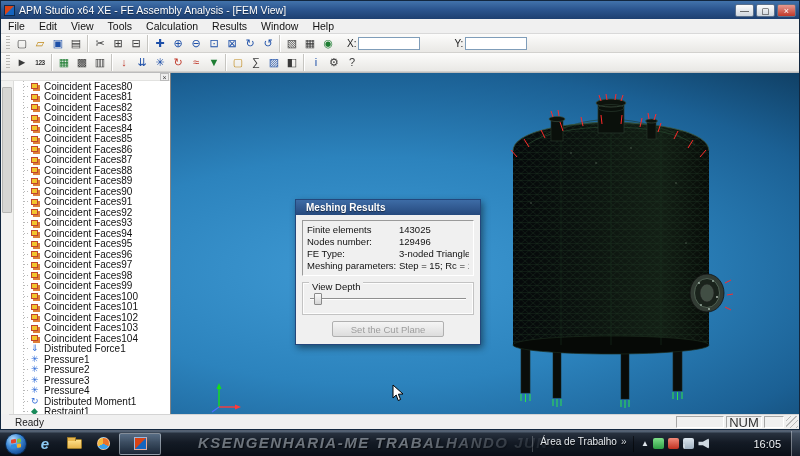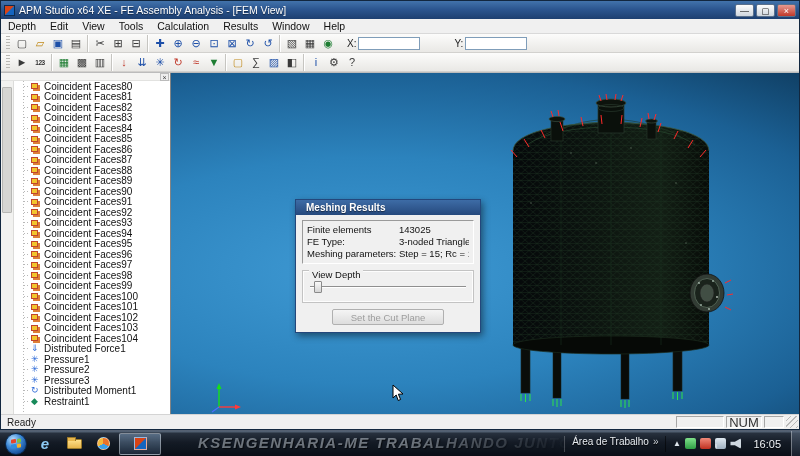--- a/index.html
+++ b/index.html
@@ -98,21 +98,21 @@
   .groove { position:absolute; left:2px; right:2px; top:6px; height:2px;
     background:#8f8f8f; border-bottom:1px solid #fff; }
   .thumb { position:absolute; left:6px; top:1px; width:8px; height:12px;
     background:linear-gradient(180deg,#fafafa,#d5d5d5); border:1px solid #8a8a8a; border-radius:1px; }
   .cutplane-btn { display:block; margin:6px auto 3px; width:112px; height:16px; font-size:9.5px;
     color:#9d9d9d; background:linear-gradient(180deg,#f5f5f5,#dddddd);
     border:1px solid #b0b0b0; border-radius:2px; font-family:"Liberation Sans",sans-serif; }
 
   
   .statusbar { height:15px; background:#f0f0f0; border-top:1px solid #d4d4d4;
-    display:flex; align-items:center; font-size:10px; color:#222; }
+    display:flex; align-items:center; font-size:10px; color:#222;margin-left:8px; }
   .sb-msg { flex:1; padding-left:6px; }
   .sb-cell { height:12px; margin-right:2px; border:1px solid; border-color:#a6a6a6 #fff #fff #a6a6a6;
     font-size:13px; line-height:11px; text-align:center; color:#333; }
   .sb-cell.c1 { width:48px; } .sb-cell.c2 { width:36px; } .sb-cell.c3 { width:20px; }
   .sb-grip { width:12px; height:12px; margin-right:1px;
     background:repeating-linear-gradient(135deg,transparent 0 3px,#b9b9b9 3px 4px); }
 
   
   .taskbar { position:absolute; left:0; top:430px; width:800px; height:26px;
     background:linear-gradient(180deg, rgba(96,112,132,.95) 0%, rgba(40,50,64,.94) 10%,
@@ -152,21 +152,21 @@
   .tray-toolbar .chev { font-size:10px; color:#cfd6dd; }
   .tray-icos { display:flex; align-items:center; gap:4px; padding:0 6px; }
   .tico { width:11px; height:11px; border-radius:2px; }
   .tico.chevup { width:9px; height:9px; background:none; color:#dfe6ec; font-size:8px; line-height:9px;
     text-align:center; }
   .tico.green { background:linear-gradient(180deg,#7fe08a,#2e9e44); }
   .tico.red { background:linear-gradient(180deg,#f08a7a,#c03020); }
   .tico.net { background:linear-gradient(90deg,#cfd8e0 0 2px,transparent 2px 3px) bottom left/11px 5px no-repeat,
       linear-gradient(0deg,#9fb0c0,#dfe8f0); }
   .tico.vol { background:#cfd8e0; clip-path:polygon(0 35%,40% 35%,100% 0,100% 100%,40% 65%,0 65%); }
-  .clock { color:#eef2f6; font-size:11px; padding:0 10px 0 6px; text-shadow:0 1px 1px #000; }
+  .clock { color:#eef2f6; font-size:11px; padding:0 10px 0 6px; text-shadow:0 1px 1px #000;margin-left:32px; }
   .show-desktop { width:9px; height:26px; border-left:1px solid rgba(255,255,255,.35);
     background:linear-gradient(180deg, rgba(90,105,125,.6), rgba(30,40,55,.6)); }
 </style>
 </head>
 <body>
 
 <div id="stage">
 
   <div id="app">
 
@@ -175,21 +175,21 @@
       <span class="ttl">APM Studio x64 XE - FE Assembly Analysis - [FEM View]</span>
       <span class="winbtns">
         <span class="wbtn">—</span>
         <span class="wbtn">▢</span>
         <span class="wbtn close">×</span>
       </span>
     </div>
 
     <div class="menubar">
 
-        <span class="menu-item">Depth</span>
+        <span class="menu-item">File</span>
 
         <span class="menu-item">Edit</span>
 
         <span class="menu-item">View</span>
 
         <span class="menu-item">Tools</span>
 
         <span class="menu-item">Calculation</span>
 
         <span class="menu-item">Results</span>
@@ -537,20 +537,24 @@
               <div class="tree-item">
                 <span class="t-ico pressure-icon"></span>
                 <span>Pressure2</span>
               </div>
 
               <div class="tree-item">
                 <span class="t-ico pressure-icon"></span>
                 <span>Pressure3</span>
               </div>
 
+              <div class="tree-item">
+                <span class="t-ico pressure-icon"></span>
+                <span>Pressure4</span>
+              </div>
 
               <div class="tree-item">
                 <span class="t-ico distributed-moment-icon"></span>
                 <span>Distributed Moment1</span>
               </div>
 
               <div class="tree-item">
                 <span class="t-ico restraint-icon"></span>
                 <span>Restraint1</span>
               </div>
@@ -670,20 +674,24 @@
         <div class="dialog">
           <div class="dlg-title">Meshing Results</div>
           <div class="dlg-body">
             <div class="fields">
 
                 <div class="fld">
                   <span class="fl">Finite elements number:</span>
                   <span class="fv">143025</span>
                 </div>
 
+                <div class="fld">
+                  <span class="fl">Nodes number:</span>
+                  <span class="fv">129496</span>
+                </div>
 
                 <div class="fld">
                   <span class="fl">FE Type:</span>
                   <span class="fv">3-noded Triangles; 4-noded Q</span>
                 </div>
 
                 <div class="fld">
                   <span class="fl">Meshing parameters:</span>
                   <span class="fv">Step = 15; Rc = 1</span>
                 </div>

